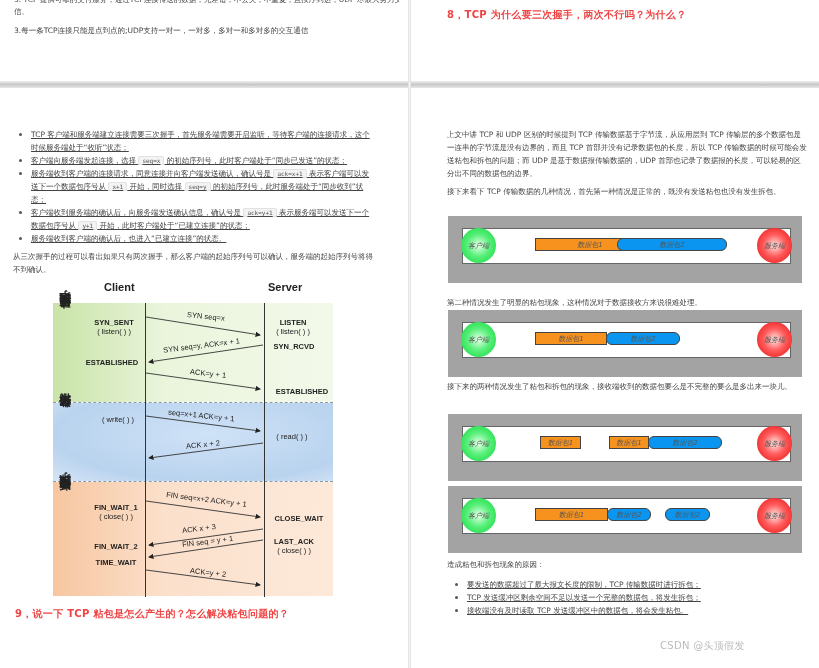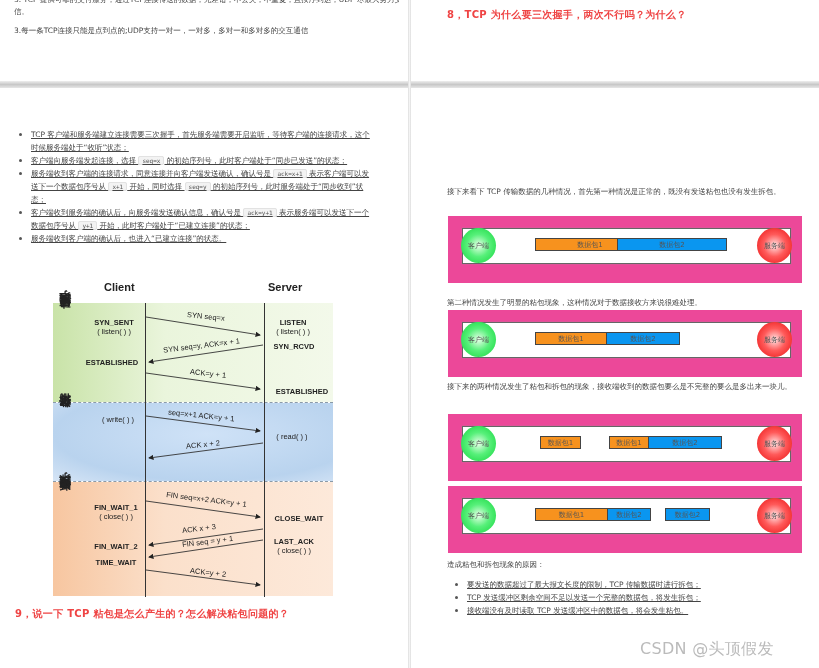--- a/index.html
+++ b/index.html
@@ -34,33 +34,33 @@
   .vlabel{position:absolute;left:8px;writing-mode:vertical-rl;transform:rotate(180deg);font-weight:bold;font-size:11.5px;color:#222;letter-spacing:1px;}
   .lifeline{position:absolute;top:22px;width:1px;height:294px;background:#333;}
   .st{position:absolute;font-family:"Liberation Sans",sans-serif;font-size:7.5px;font-weight:bold;color:#222;text-align:center;line-height:9px;}
   .st .fn{font-weight:normal;}
   .msg{position:absolute;font-family:"Liberation Sans",sans-serif;font-size:7.5px;color:#222;white-space:nowrap;}
   svg.arrows{position:absolute;left:0;top:0;}
   #bl-q9{position:absolute;left:15px;top:519px;}
   
   #br-p1{position:absolute;left:36px;top:40px;width:360px;}
   #br-p2{position:absolute;left:36px;top:97px;width:360px;}
-  .sc{position:absolute;left:37px;width:354px;height:67px;background:#ec4899;}
+  .sc{position:absolute;left:37px;width:354px;height:67px;background:#a3a3a3;font-style:italic;}
   .sc .bar{position:absolute;left:14px;top:12px;width:327px;height:34px;border:1px solid #666;background:#fff;box-shadow:0 0 1px #999;}
   .ball{position:absolute;top:-1px;width:35px;height:35px;border-radius:50%;font-size:7px;color:#555;display:flex;align-items:center;justify-content:center;}
   .ball.c{left:-2px;background:radial-gradient(circle at 50% 50%,#e9ffe9 0,#57f07a 45%,#12d43a 100%);}
   .ball.s{right:-2px;background:radial-gradient(circle at 50% 50%,#ffe5e5 0,#ff5a5a 45%,#e80d0d 100%);}
   .pk{position:absolute;top:9px;height:13px;border:1px solid #444;font-size:7px;color:#555;display:flex;align-items:center;justify-content:center;box-sizing:border-box;}
   .pk.o{background:#f7921e;}
-  .pk.bl{background:#0a96f0;}
+  .pk.bl{background:#0a96f0;border-radius:6px;}
   #br-p3{position:absolute;left:36px;top:208px;width:360px;}
   #br-p4{position:absolute;left:36px;top:292px;width:360px;}
   #br-p5{position:absolute;left:36px;top:470px;width:360px;}
   #br-list{position:absolute;left:38px;top:490px;width:360px;}
-  #watermark{position:absolute;left:640px;top:639px;font-family:"DejaVu Sans",sans-serif;font-size:16px;color:#bbb;letter-spacing:0.3px;}
+  #watermark{position:absolute;left:660px;top:639px;font-family:"DejaVu Sans",sans-serif;font-size:10px;color:#bbb;letter-spacing:0.3px;}
 </style>
 </head>
 <body>
 
 <div class="gutter-h"></div>
 <div class="gutter-v"></div>
 
 <div class="page" id="p-tl">
   <div class="small cut-line" style="white-space:nowrap;overflow:hidden;">3. TCP 提供可靠的交付服务，通过TCP连接传送的数据，无差错，不丢失，不重复，且按序到达；UDP 尽最大努力交付，即不保证可靠交付。TCP 面向字节流，UDP 面向报文，适合实时通</div>
   <div class="small tl-line1">信。</div>
@@ -72,20 +72,21 @@
 </div>
 
 <div class="page" id="p-bl">
   <ul class="b small" id="bl-list">
       <li><span>TCP 客户端和服务端建立连接需要三次握手，首先服务端需要开启监听，等待客户端的连接请求，这个时候服务端处于“收听”状态；</span></li>
       <li><span>客户端向服务端发起连接，选择 </span><code class="ic">seq=x</code><span> 的初始序列号，此时客户端处于“同步已发送”的状态；</span></li>
       <li><span>服务端收到客户端的连接请求，同意连接并向客户端发送确认，确认号是 </span><code class="ic">ack=x+1</code><span> 表示客户端可以发送下一个数据包序号从 </span><code class="ic">x+1</code><span> 开始，同时选择 </span><code class="ic">seq=y</code><span> 的初始序列号，此时服务端处于“同步收到”状态；</span></li>
       <li><span>客户端收到服务端的确认后，向服务端发送确认信息，确认号是 </span><code class="ic">ack=y+1</code><span> 表示服务端可以发送下一个数据包序号从 </span><code class="ic">y+1</code><span> 开始，此时客户端处于“已建立连接”的状态；</span></li>
       <li><span>服务端收到客户端的确认后，也进入“已建立连接”的状态。</span></li>
     </ul>
+  <div class="small" id="bl-para">从三次握手的过程可以看出如果只有两次握手，那么客户端的起始序列号可以确认，服务端的起始序列号将得不到确认。</div>
 
   <div id="hs">
     <div class="hs-head" style="left:54px;">Client</div>
     <div class="hs-head" style="left:218px;">Server</div>
     <div class="band band-g"></div>
     <div class="band band-b"></div>
     <div class="band band-o"></div>
     <div class="dash" style="top:121px;"></div>
     <div class="dash" style="top:200px;"></div>
     <div class="vlabel" style="top:30px;">建链接三次握手</div>
@@ -133,20 +134,21 @@
     <div class="st" style="left:220px;top:106px;width:64px;">ESTABLISHED</div>
     <div class="st" style="left:220px;top:151px;width:44px;"><span class="fn">( read( ) )</span></div>
     <div class="st" style="left:220px;top:233px;width:58px;">CLOSE_WAIT</div>
     <div class="st" style="left:218px;top:256px;width:52px;"><span>LAST_ACK</span><br><span class="fn">( close( ) )</span></div>
   </div>
 
   <div class="h2" id="bl-q9">9，说一下 TCP 粘包是怎么产生的？怎么解决粘包问题的？</div>
 </div>
 
 <div class="page" id="p-br">
+  <div class="small" id="br-p1">上文中讲 TCP 和 UDP 区别的时候提到 TCP 传输数据基于字节流，从应用层到 TCP 传输层的多个数据包是一连串的字节流是没有边界的，而且 TCP 首部并没有记录数据包的长度，所以 TCP 传输数据的时候可能会发送粘包和拆包的问题；而 UDP 是基于数据报传输数据的，UDP 首部也记录了数据报的长度，可以轻易的区分出不同的数据包的边界。</div>
   <div class="small" id="br-p2">接下来看下 TCP 传输数据的几种情况，首先第一种情况是正常的，既没有发送粘包也没有发生拆包。</div>
 
   <div class="sc" style="top:128px;">
       <div class="bar">
         <div class="ball c">客户端</div>
         <div class="ball s">服务端</div>
         <div class="pk o" style="left: 72px; width: 110px; background: rgb(247, 146, 30);">数据包1</div>
         <div class="pk bl" style="left: 154px; width: 110px; background: rgb(10, 150, 240);">数据包2</div>
       </div>
     </div>

